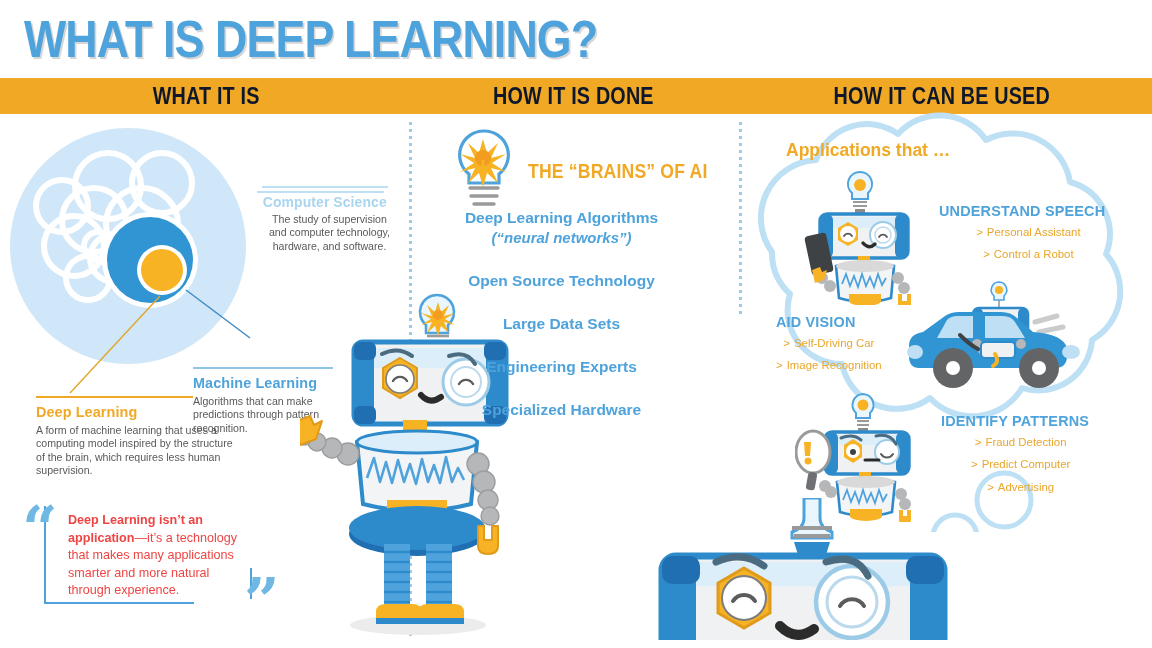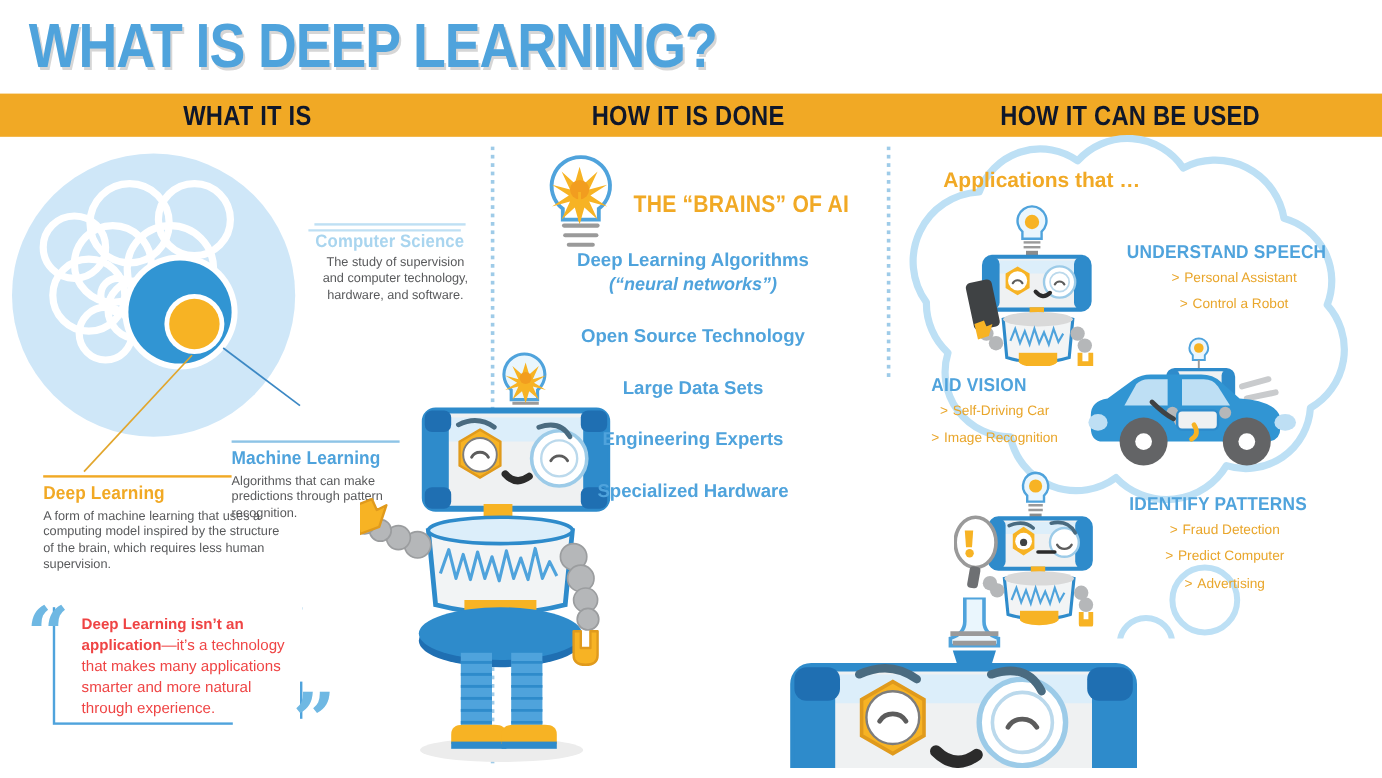--- a/index.html
+++ b/index.html
@@ -94,21 +94,21 @@
     font-size:12.6px;line-height:17.6px;color:#ef4444;
   }
   .qtext b{font-weight:bold;}
 
   
   .brains-head{
     position:absolute;left:528px;top:160px;
     color:#F1A925;font-weight:bold;font-size:20px;letter-spacing:.2px;
     transform:scaleX(.88);transform-origin:left center;white-space:nowrap;
   }
-  .brains-list{position:absolute;left:425px;top:208px;width:305px;text-align:center;}
+  .brains-list{position:absolute;left:409px;top:208px;width:305px;text-align:center;}
   .brains-list .item{
     color:#4FA3DC;font-weight:bold;font-size:15.5px;line-height:20px;
     margin-bottom:23px;
   }
   .brains-list .item .sub{display:block;font-size:15px;font-style:italic;}
 
   
   .cloud{position:absolute;left:712px;top:112px;width:440px;height:420px;}
   .apps-head{
     position:absolute;left:786px;top:140px;

